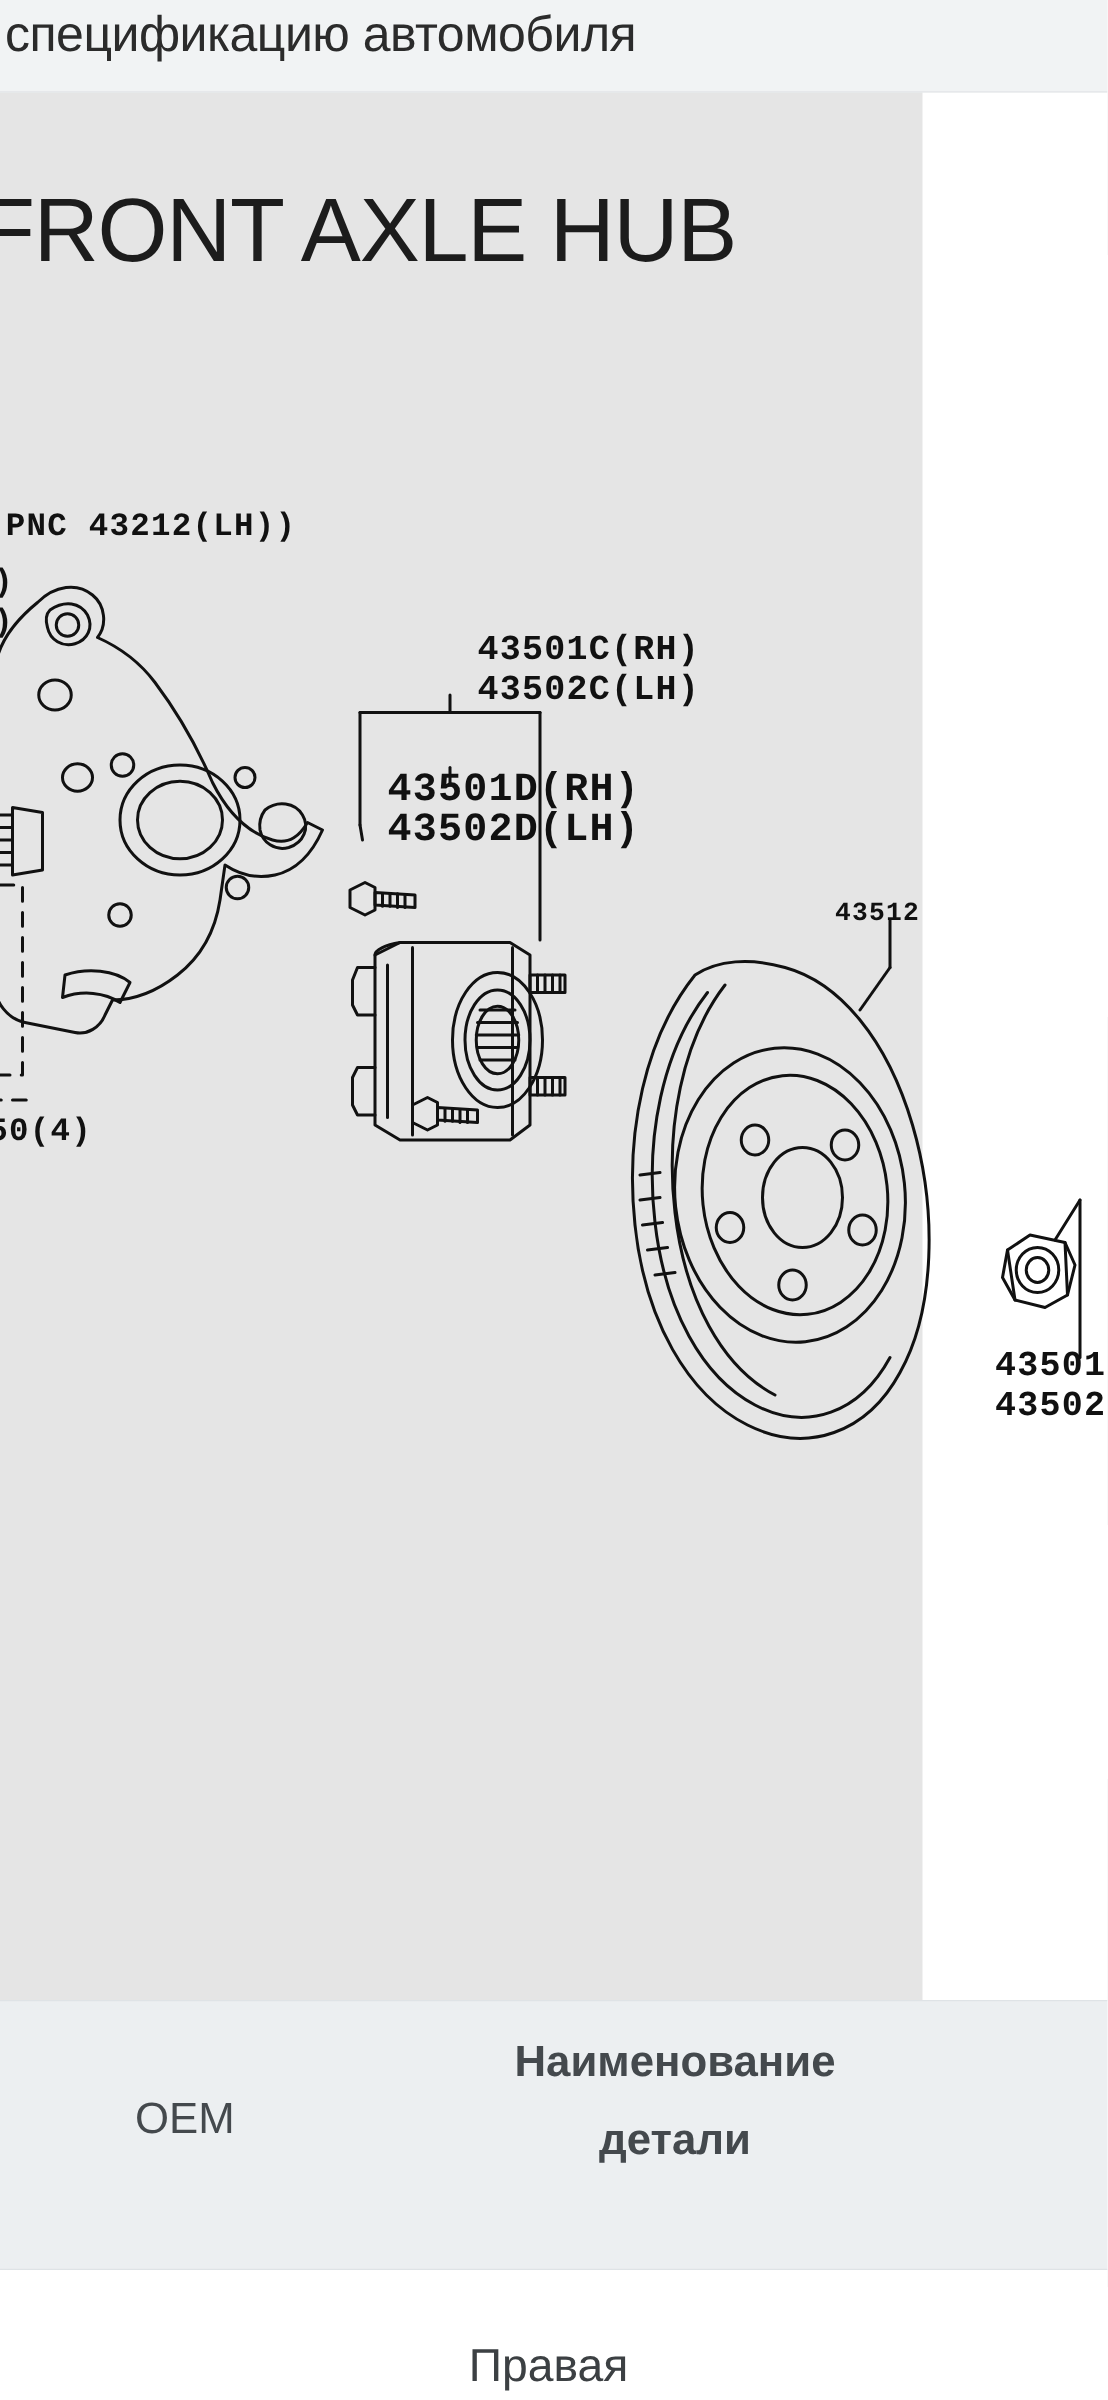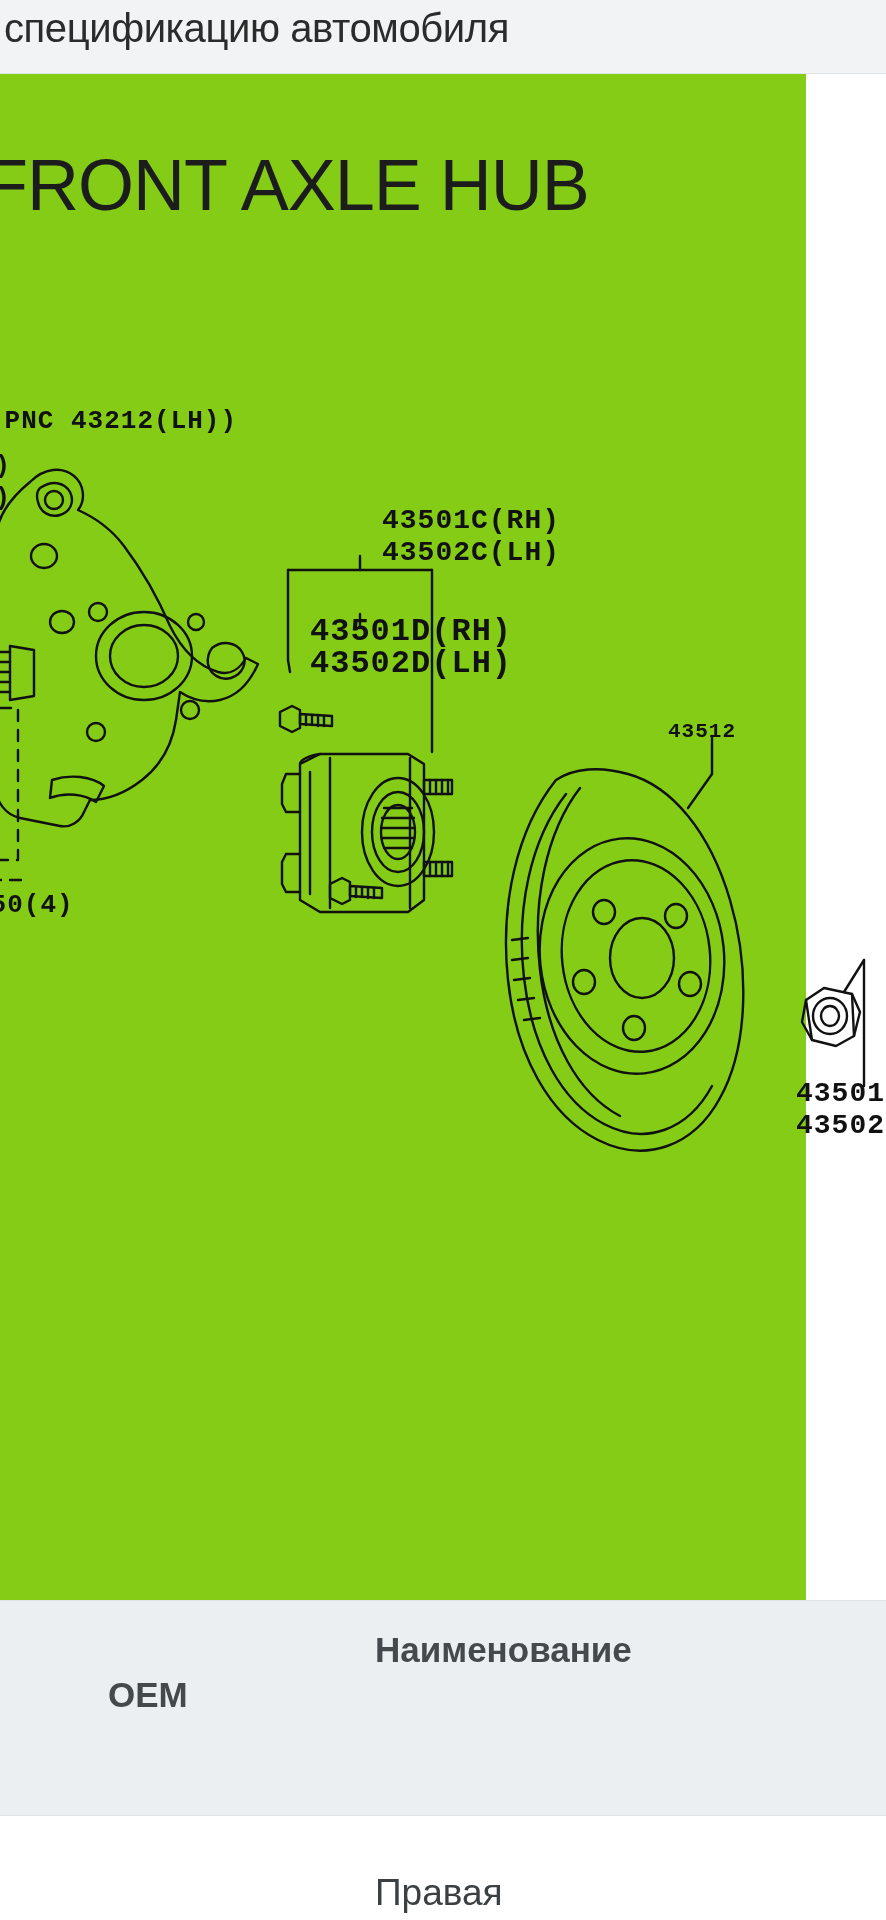--- a/index.html
+++ b/index.html
@@ -3,21 +3,21 @@
 <meta charset="utf-8">
 <style>
   * { box-sizing: border-box; margin: 0; padding: 0; }
   html, body {
     width: 886px;
     height: 1920px;
     background: #ffffff;
     font-family: "Liberation Sans", sans-serif;
     overflow: hidden;
   }
-  .page { position: relative; width: 806px; height: 1920px; background: #84cc16; }
+  .page { position: relative; width: 738px; height: 1920px; background: #e5e5e5; }
 
   
   .topband {
     position: absolute; left: 0; top: 0; width: 886px; height: 74px;
     background: #f1f3f4;
     border-bottom: 1px solid #e2e5e8;
   }
   .topband-text {
     position: absolute; left: 4px; top: 2px;
     font-size: 40px; line-height: 52px; color: #2b2b2b;
@@ -53,27 +53,28 @@
   .c-43501e   { left: 796px;  top: 1078px; font-size: 28px; line-height: 32px; }
 
   
   .table-wrap { position: absolute; left: 0; top: 1600px; width: 886px; }
   .thead {
     position: relative; width: 886px; height: 216px;
     background: #eceff1; border-top: 1px solid #dfe3e6; border-bottom: 1px solid #dfe3e6;
   }
   .th-oem {
     position: absolute; left: 108px; top: 74px; width: 250px;
-    font-size: 35px; font-weight: bold; color: #44494d;
+    font-size: 35px; font-weight: normal; color: #44494d;
     font-family: "Liberation Sans", sans-serif;
   }
   .th-name {
     position: absolute; left: 375px; top: 18px; width: 330px;
     font-size: 35px; font-weight: bold; color: #44494d; line-height: 62px;
     font-family: "Liberation Sans", sans-serif;
+    text-align: center;
   }
   .trow { position: relative; width: 886px; height: 200px; background: #fff; }
   .td-oem {
     position: absolute; left: 120px; top: 44px;
     font-size: 37px; color: #1769aa; text-decoration: underline;
     font-family: "Liberation Sans", sans-serif; cursor: pointer;
   }
   .td-name {
     position: absolute; left: 375px; top: 44px; width: 430px;
     font-size: 37px; color: #3c4043; line-height: 66px;
@@ -231,20 +232,21 @@
   <div class="callout c-43501e">
     <div>43501E</div>
     <div>43502E</div>
   </div>
 
   <div class="table-wrap">
     <div class="thead">
       <div class="th-oem">OEM</div>
       <div class="th-name">
         <div>Наименование</div>
+        <div>детали</div>
       </div>
     </div>
     <div class="trow">
       <div class="td-name">
         <div>Правая</div>
 
       </div>
     </div>
   </div>
 

